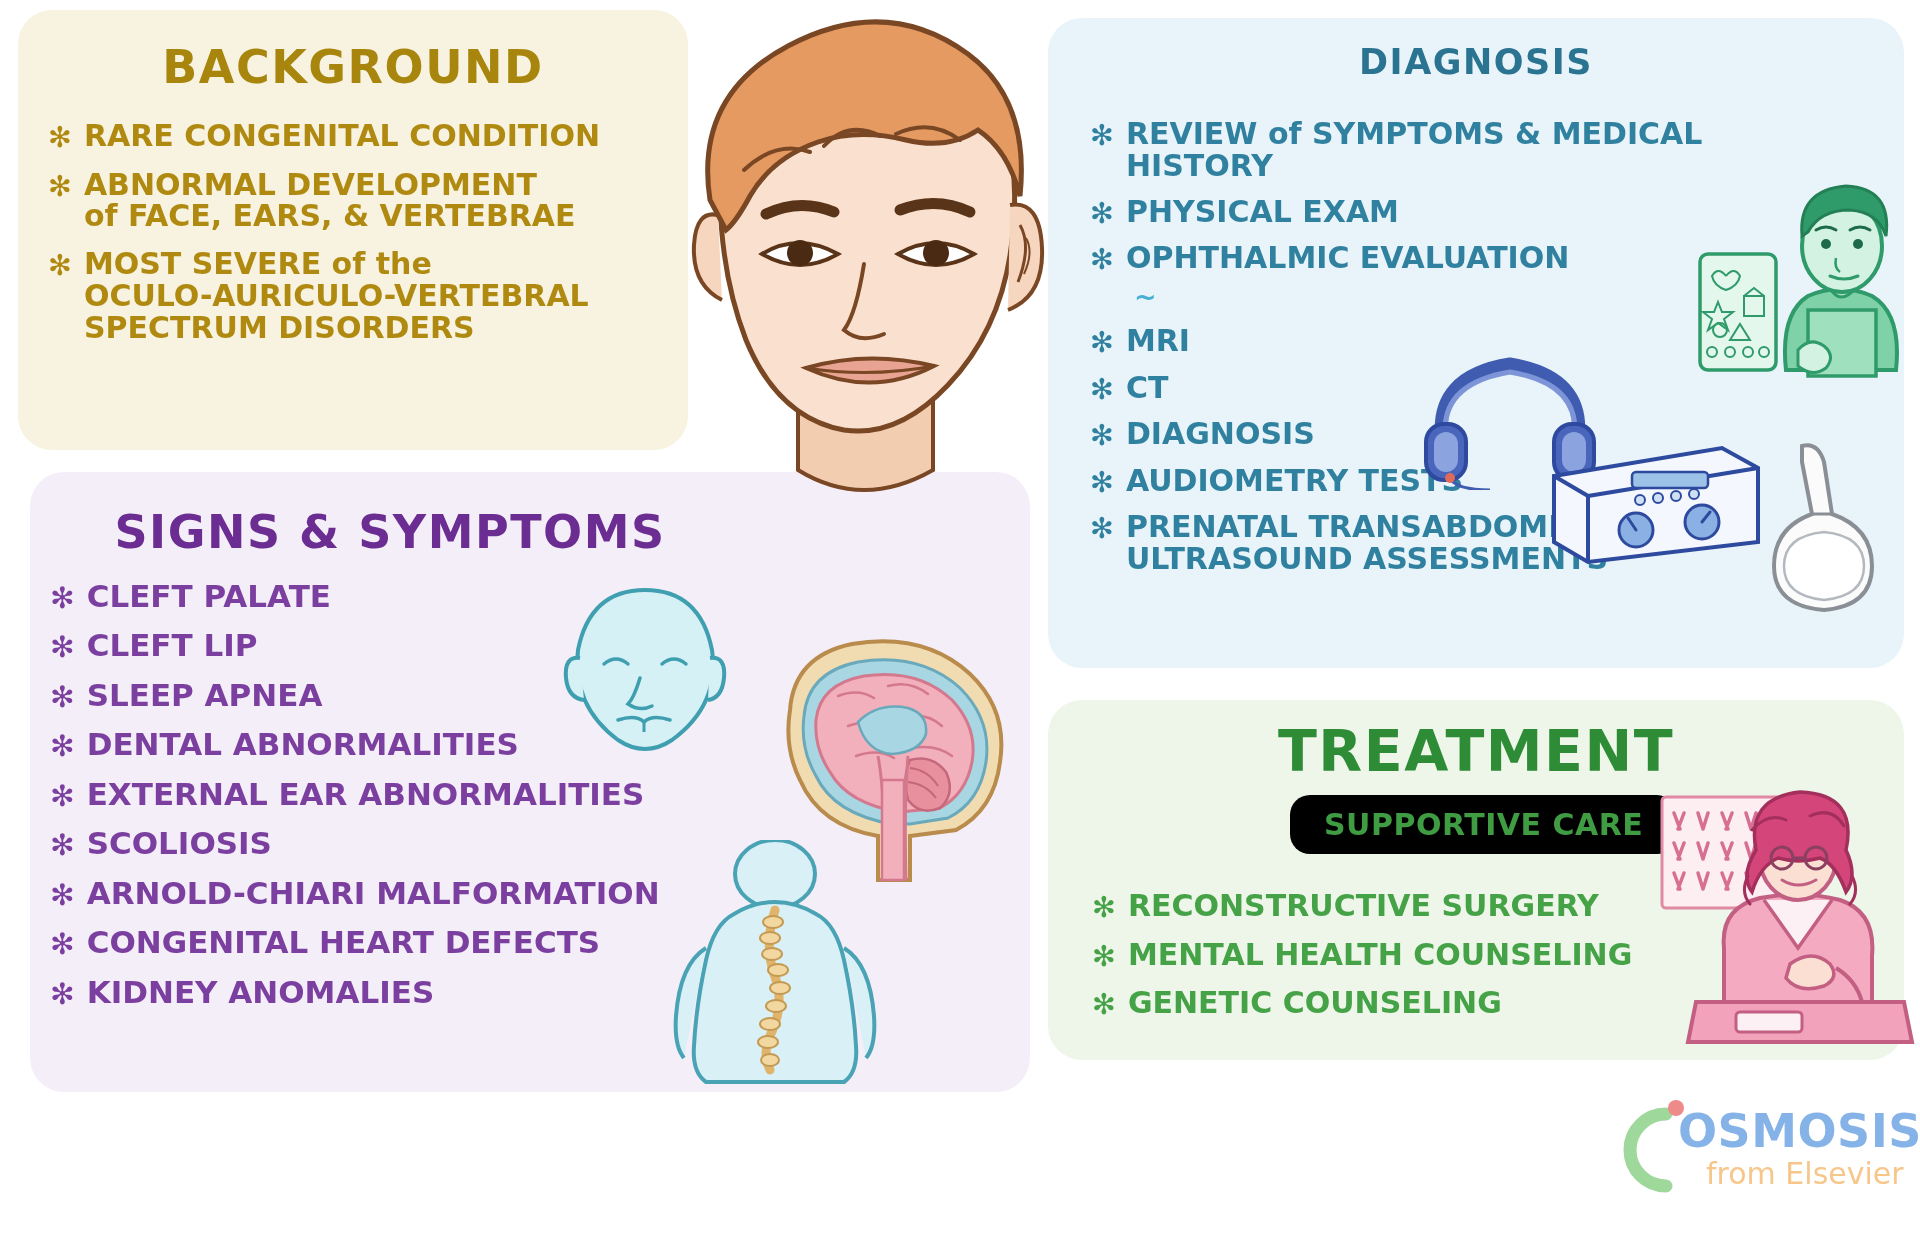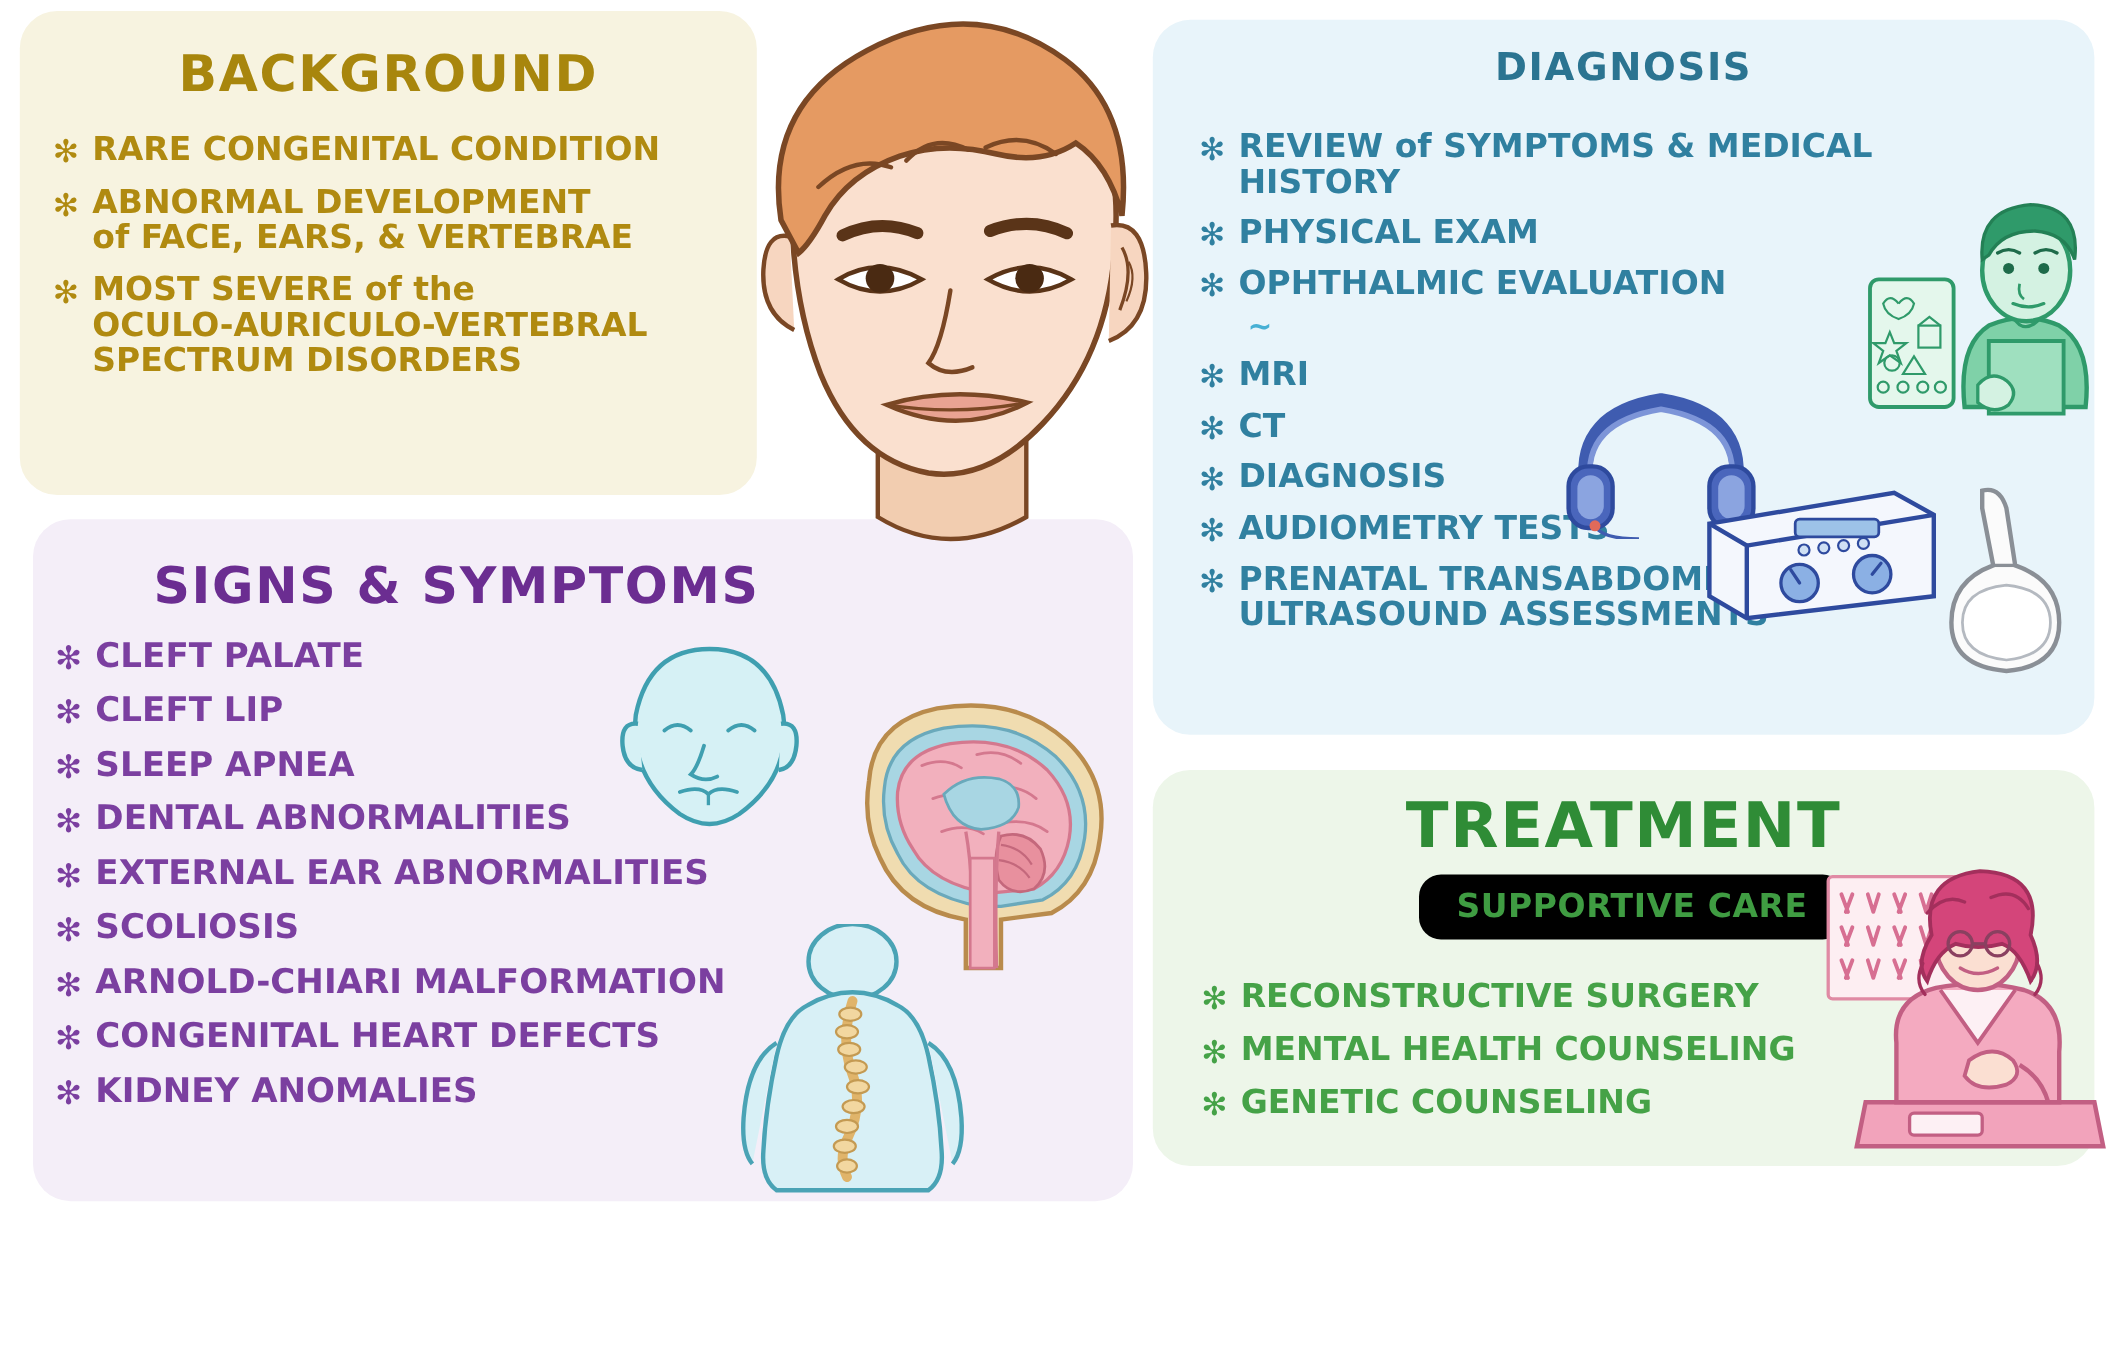--- a/index.html
+++ b/index.html
@@ -20,21 +20,21 @@
   #panel-treatment  { left: 1048px; top: 700px; width: 856px; height: 360px; background: #edf6e9; }
 
   
   .heading {
     text-align: center;
     font-weight: 700;
     letter-spacing: 1.5px;
     font-family: "DejaVu Sans", "Liberation Sans", sans-serif;
   }
   #title-background { position: absolute; left: 18px; top: 40px; width: 670px; font-size: 46px; color: #a8860d; }
-  #title-signs      { position: absolute; left: 30px; top: 505px; width: 720px; font-size: 46px; color: #6b2d91; margin-left: 25px; }
+  #title-signs      { position: absolute; left: 30px; top: 505px; width: 720px; font-size: 46px; color: #6b2d91; }
   #title-diagnosis  { position: absolute; left: 1048px; top: 42px; width: 856px; font-size: 35px; color: #2b7491; }
   #title-treatment  { position: absolute; left: 1048px; top: 718px; width: 856px; font-size: 57px; color: #2f8c36; }
 
   
   ul.blist { list-style: none; }
   ul.blist li {
     display: flex;
     align-items: flex-start;
     font-weight: 600;
     line-height: 1.06;
@@ -395,14 +395,22 @@
       <circle cx="122" cy="78" r="11"></circle>
         <circle cx="156" cy="78" r="11"></circle>
       <path d="M133 78 L145 78"></path>
     </g>
     <path d="M122 100 Q138 110 156 100" fill="none" stroke="#c25f83" stroke-width="3" stroke-linecap="round"></path>
     <path d="M176 188 Q196 200 202 222" fill="none" stroke="#c25f83" stroke-width="4"></path>
     <path d="M130 184 q22 -16 40 0 q10 14 -6 22 q-26 8 -38 -8 z" fill="#fbdfd2" stroke="#c25f83" stroke-width="3.5"></path>
     <rect x="76" y="232" width="66" height="20" rx="4" fill="#fdf0f4" stroke="#c25f83" stroke-width="3"></rect>
   </svg>
 
+  <div id="osmosis-logo">
+    <svg viewBox="0 0 290 120" width="290" height="120">
+      <path d="M48 16 A30 30 0 1 0 48 88" fill="none" stroke="#9ed89a" stroke-width="13" stroke-linecap="round"></path>
+      <circle cx="58" cy="10" r="8" fill="#ef8a8a"></circle>
+    </svg>
+    <div id="osmosis-word">OSMOSIS</div>
+    <div id="osmosis-sub">from Elsevier</div>
+  </div>
 
 </div>
 
 </body></html>

